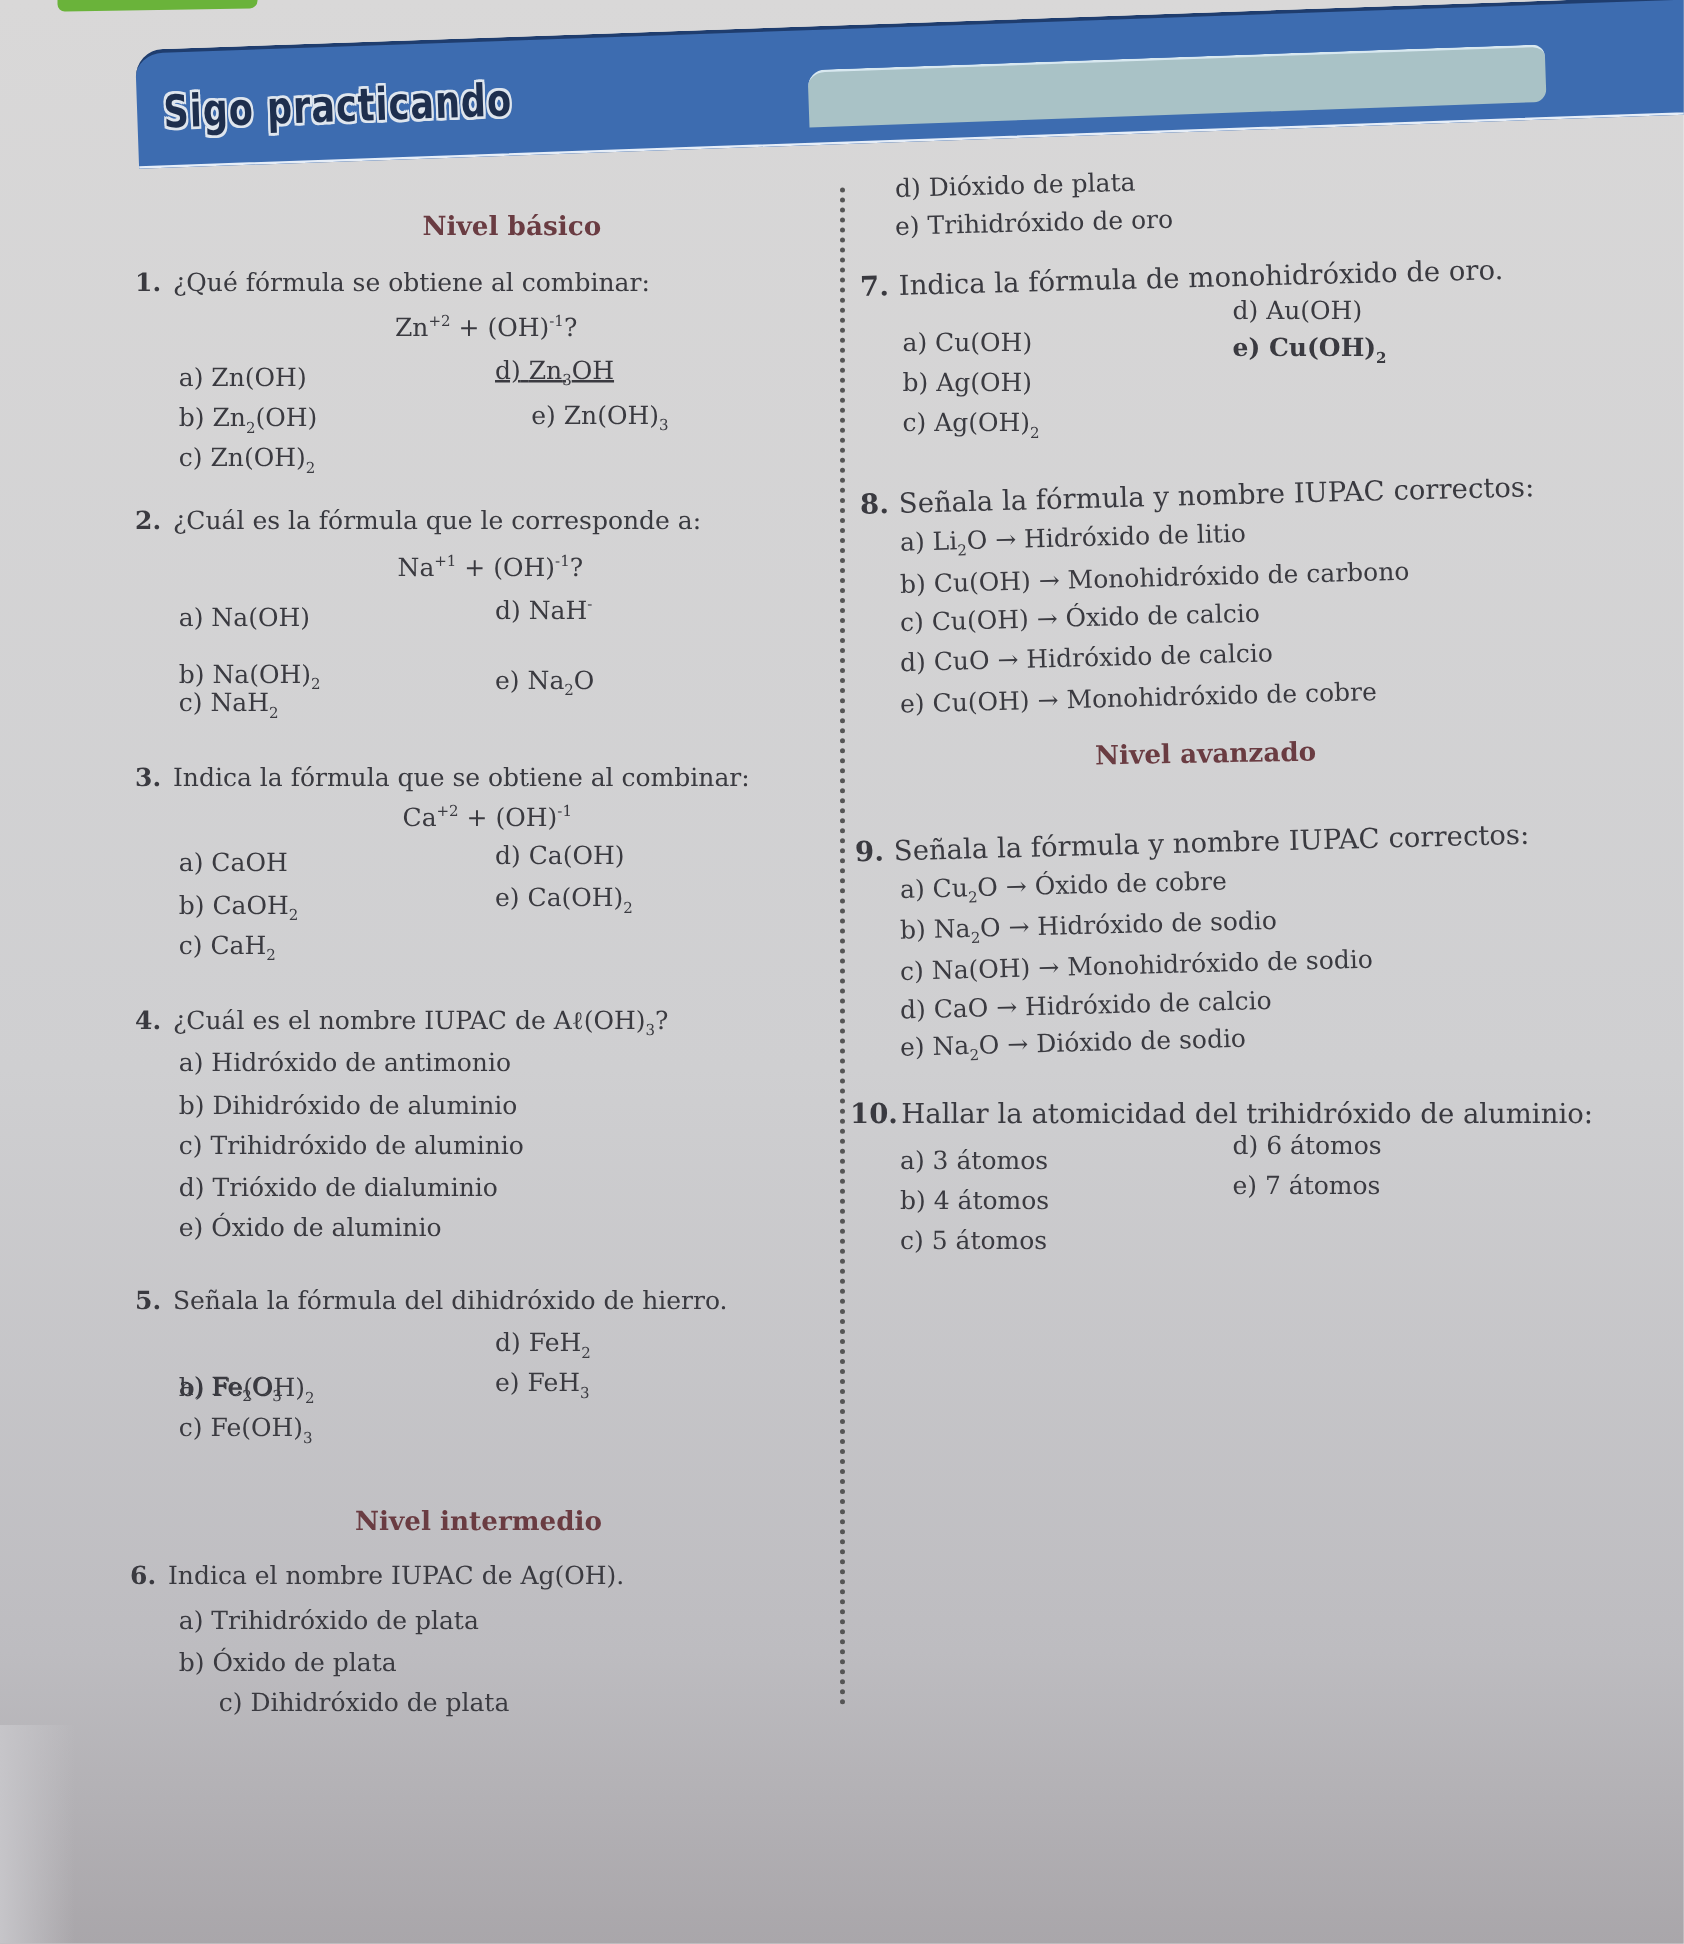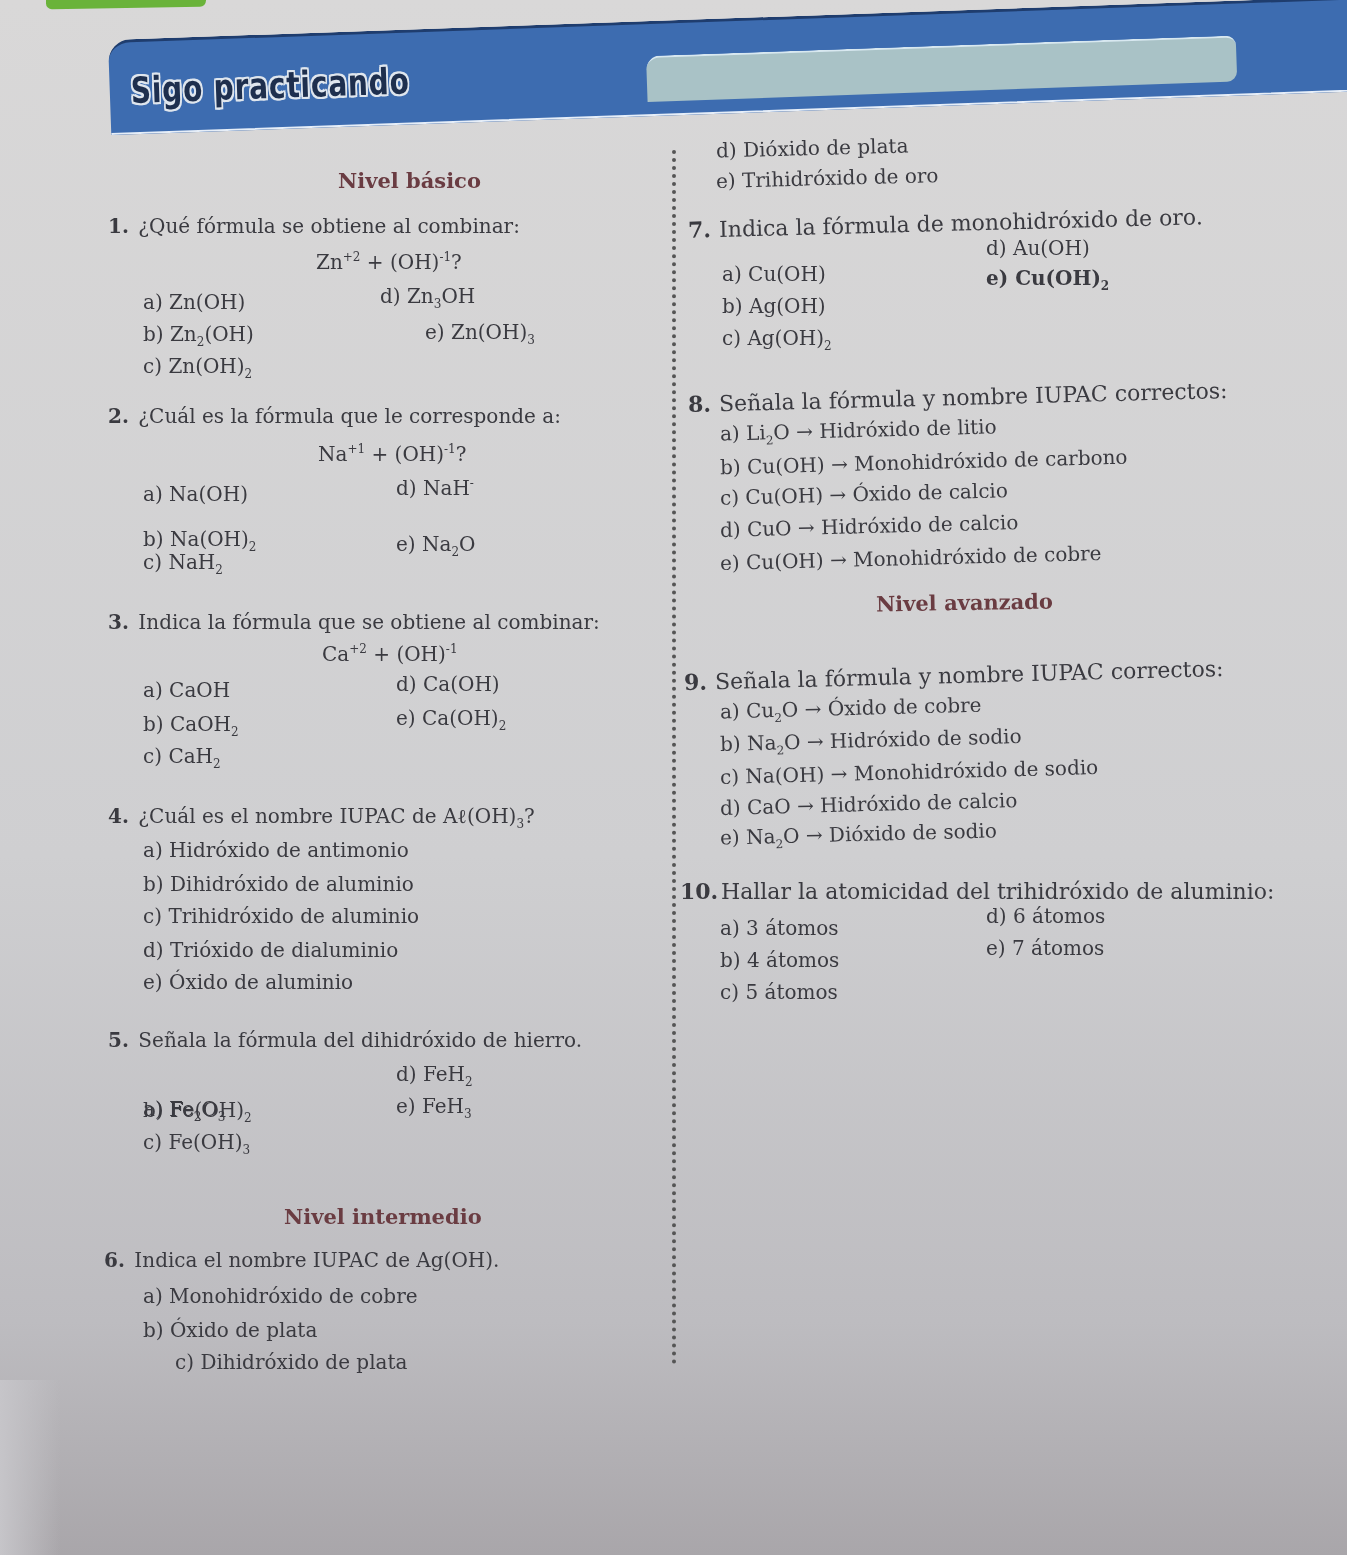--- a/index.html
+++ b/index.html
@@ -66,21 +66,21 @@
 <div class="level-title" style="left:310px;top:168px;margin-left:28px;">Nivel básico</div>
 
 <div class="q" style="left:108px;top:216px;">
   <span class="q-num">1.</span>
   <span>¿Qué fórmula se obtiene al combinar:</span>
 </div>
 <div class="ion" style="left:316px;top:250px;"><span>Zn</span><span class="sup">+2</span><span> + (OH)</span><span class="sup">-1</span><span>?</span></div>
 <div class="opt" style="left:143px;top:290px;"><span>a)</span> <span>Zn(OH)</span></div>
 <div class="opt" style="left:143px;top:322px;"><span>b)</span> <span>Zn</span><span class="sub">2</span><span>(OH)</span></div>
 <div class="opt" style="left:143px;top:354px;"><span>c)</span> <span>Zn(OH)</span><span class="sub">2</span></div>
-<div class="opt" style="left:380px;top:284px;"><span>d)</span> <span>Zn</span><span class="sub">3</span><span>OH</span></div>
+<div class="opt" style="left:396px;top:284px;text-decoration:underline;"><span>d)</span> <span>Zn</span><span class="sub">3</span><span>OH</span></div>
 <div class="opt" style="left:396px;top:320px;margin-left:29px;"><span>e)</span> <span>Zn(OH)</span><span class="sub">3</span></div>
 
 <div class="q" style="left:108px;top:406px;">
   <span class="q-num">2.</span>
   <span>¿Cuál es la fórmula que le corresponde a:</span>
 </div>
 <div class="ion" style="left:318px;top:442px;"><span>Na</span><span class="sup">+1</span><span> + (OH)</span><span class="sup">-1</span><span>?</span></div>
 <div class="opt" style="left:143px;top:482px;"><span>a)</span> <span>Na(OH)</span></div>
 <div class="opt" style="left:143px;top:514px;margin-top:13px;"><span>b)</span> <span>Na(OH)</span><span class="sub">2</span></div>
 <div class="opt" style="left:143px;top:550px;"><span>c)</span> <span>NaH</span><span class="sub">2</span></div>
@@ -117,21 +117,21 @@
 <div class="opt" style="left:143px;top:1130px;"><span>c)</span> <span>Fe(OH)</span><span class="sub">3</span></div>
 <div class="opt" style="left:396px;top:1062px;"><span>d)</span> <span>FeH</span><span class="sub">2</span></div>
 <div class="opt" style="left:396px;top:1094px;"><span>e)</span> <span>FeH</span><span class="sub">3</span></div>
 
 <div class="level-title" style="left:284px;top:1204px;">Nivel intermedio</div>
 
 <div class="q" style="left:104px;top:1250px;">
   <span class="q-num">6.</span>
   <span>Indica el nombre IUPAC de Ag(OH).</span>
 </div>
-<div class="opt" style="left:143px;top:1284px;"><span>a)</span> <span>Monohidróxido de cobre</span></div>
+<div class="opt" style="left:143px;top:1284px;"><span>a)</span> <span>Trihidróxido de plata</span></div>
 <div class="opt" style="left:143px;top:1318px;"><span>b)</span> <span>Óxido de plata</span></div>
 <div class="opt" style="left:143px;top:1350px;margin-left:32px;"><span>c)</span> <span>Dihidróxido de plata</span></div>
 
 <div class="opt" style="left:716px;top:136px;transform:rotate(-1.5deg);"><span>d)</span> <span>Dióxido de plata</span></div>
 <div class="opt" style="left:716px;top:166px;transform:rotate(-1.5deg);"><span>e)</span> <span>Trihidróxido de oro</span></div>
 
 <div class="q" style="left:688px;top:212px;font-size:22px;transform:rotate(-1.5deg);">
   <span class="q-num">7.</span>
   <span>Indica la fórmula de monohidróxido de oro.</span>
 </div>

